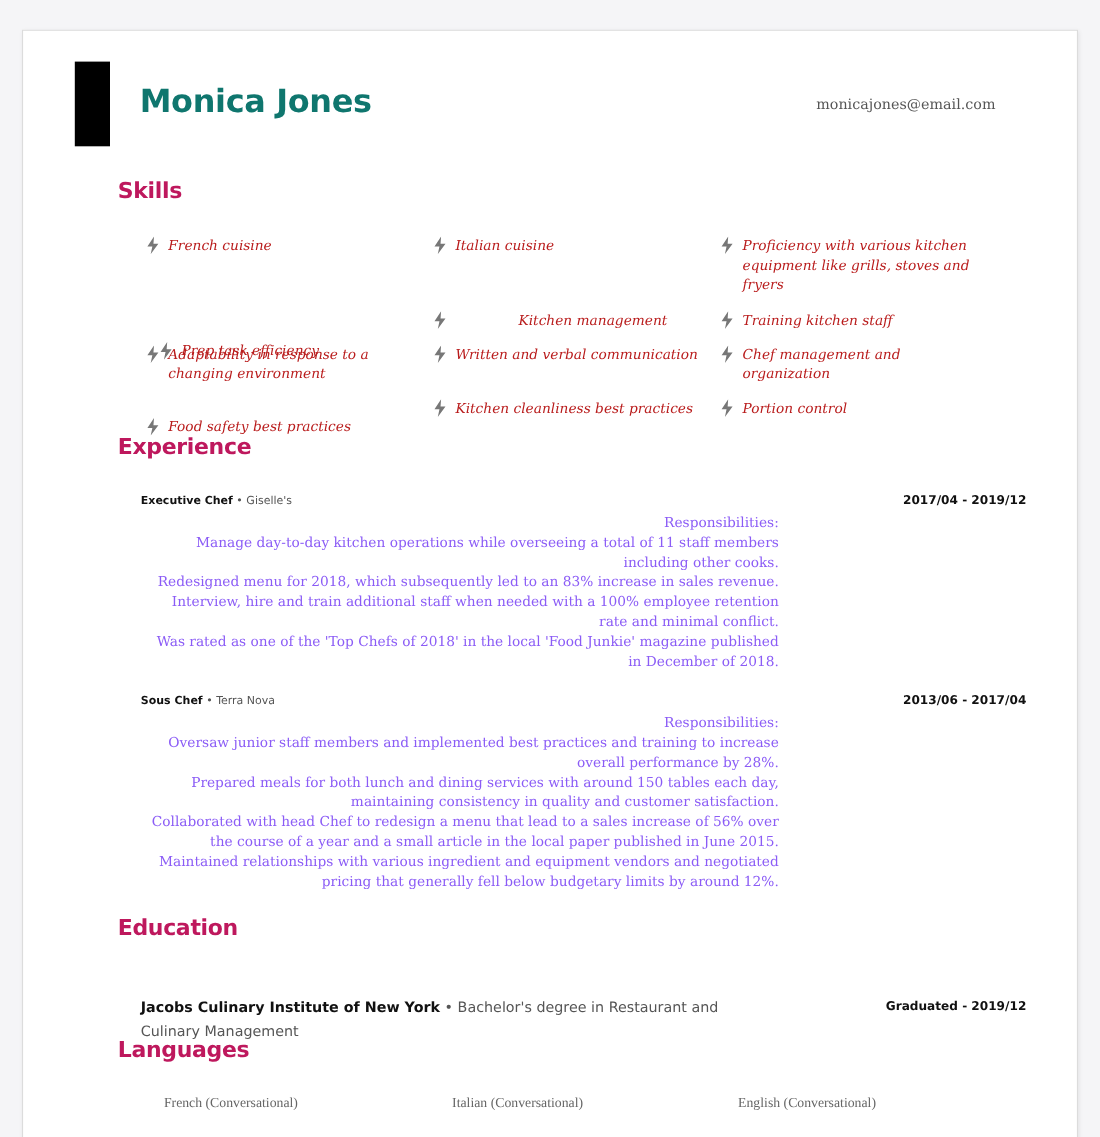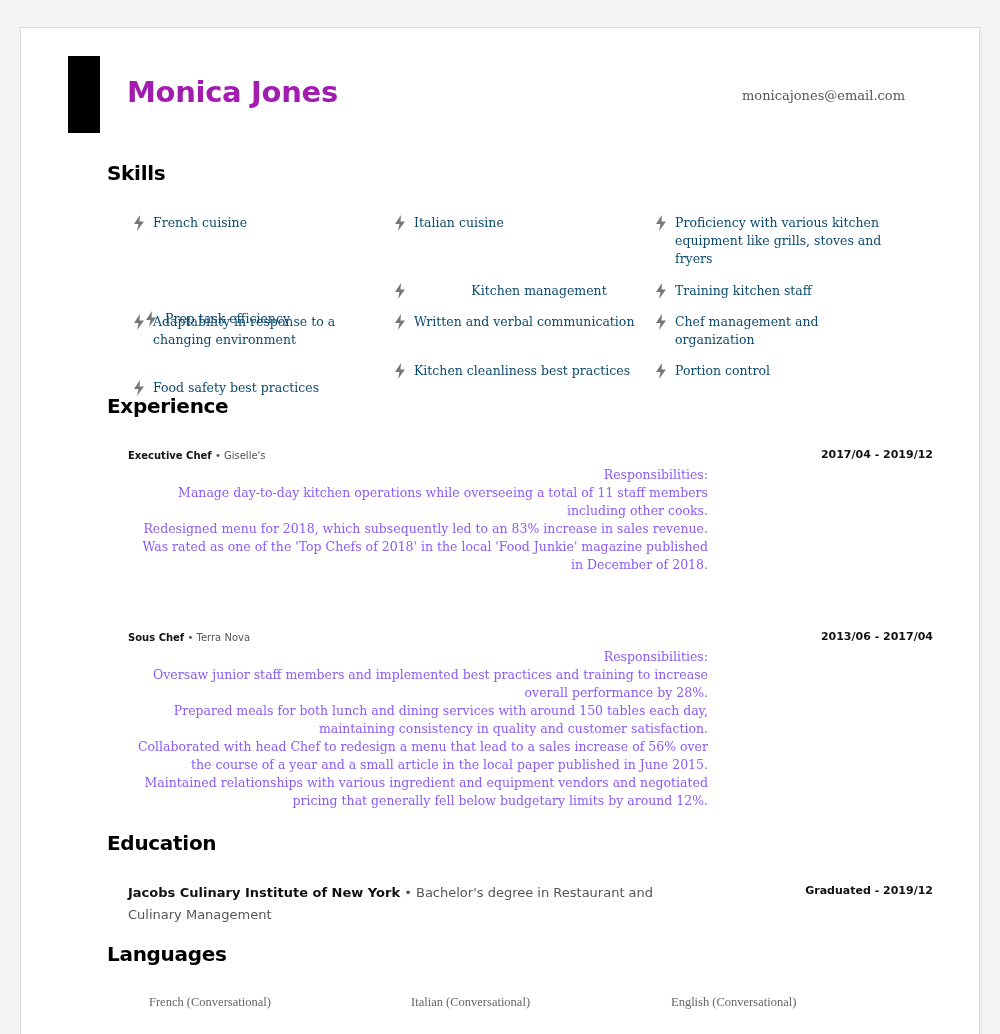--- a/index.html
+++ b/index.html
@@ -15,54 +15,54 @@
       border: 1px solid #dcdcdc;
       box-shadow: 1px 1px 4px rgba(0,0,0,0.08);
     }
     .name-bar {
       position: absolute; left: 47px; top: 28px;
       width: 32px; height: 77px; background: #000;
     }
     .name {
       position: absolute; left: 106px; top: 47px;
       font-family: "DejaVu Sans", sans-serif; font-weight: bold;
-      font-size: 29px; color: #a21caf; letter-spacing: -0.3px;
+      font-size: 29px; color: #0f766e; letter-spacing: -0.3px;
     }
     .email {
       position: absolute; right: 74px; top: 60px;
       font-size: 13px; color: #555;
     }
     .section-title {
       position: absolute; left: 86px;
       font-family: "DejaVu Sans", sans-serif; font-weight: bold;
-      font-size: 20px; color: #000000; letter-spacing: -0.3px;
+      font-size: 20px; color: #be185d; letter-spacing: -0.3px;
     }
     .skills-grid {
       position: absolute; left: 112px; top: 186px; width: 800px;
     }
     .skill {
-      position: absolute; font-size: 12.5px; line-height: 18px; color: #0c4a6e;
-      padding-left: 20px; width: 222px;
+      position: absolute; font-size: 12.5px; line-height: 18px; color: #b91c1c;
+      padding-left: 20px; width: 222px; font-style: italic;
     }
     .skill .bolt {
       position: absolute; left: 0; top: 1px; width: 12px; height: 16px;
     }
     .job { position: absolute; left: 107px; width: 805px; }
     .job-head {
       font-family: "DejaVu Sans", sans-serif; font-size: 10px; font-weight: bold; color: #111;
       height: 20px; line-height: 20px;
     }
     .job-head .sep, .job-head .org { font-weight: normal; color: #555; }
     .job-date {
       position: absolute; right: 0; top: 0;
       font-family: "DejaVu Sans", sans-serif; font-size: 11px; font-weight: bold; color: #111;
       line-height: 18px;
     }
     .job-body { font-size: 12.5px; line-height: 18px; color: #8b5cf6; width: 580px; text-align: right; }
-    .edu { position: absolute; left: 107px; top: 854px; width: 805px; }
+    .edu { position: absolute; left: 107px; top: 878px; width: 805px; }
     .edu-head {
       font-family: "DejaVu Sans", sans-serif; font-size: 13px; font-weight: bold; color: #111;
       width: 560px; line-height: 22px;
     }
     .edu-head .sep, .edu-head .degree { font-weight: normal; color: #555; }
     .edu-date {
       position: absolute; right: 0; top: 0;
       font-family: "DejaVu Sans", sans-serif; font-size: 11px; font-weight: bold; color: #111;
       line-height: 18px;
     }
@@ -120,20 +120,21 @@
 
   <div class="job" style="top:418px">
     <div class="job-head">
       <span>Executive Chef</span><span class="sep"> • </span><span class="org">Giselle's</span>
     </div>
     <div class="job-date">2017/04 - 2019/12</div>
     <div class="job-body">
       <div>Responsibilities:</div>
       <div>Manage day-to-day kitchen operations while overseeing a total of 11 staff members including other cooks.</div>
       <div>Redesigned menu for 2018, which subsequently led to an 83% increase in sales revenue.</div>
+      <div>Interview, hire and train additional staff when needed with a 100% employee retention rate and minimal conflict.</div>
       <div>Was rated as one of the 'Top Chefs of 2018' in the local 'Food Junkie' magazine published in December of 2018.</div>
     </div>
   </div>
 
   <div class="job" style="top:600px">
     <div class="job-head">
       <span>Sous Chef</span><span class="sep"> • </span><span class="org">Terra Nova</span>
     </div>
     <div class="job-date">2013/06 - 2017/04</div>
     <div class="job-body">

